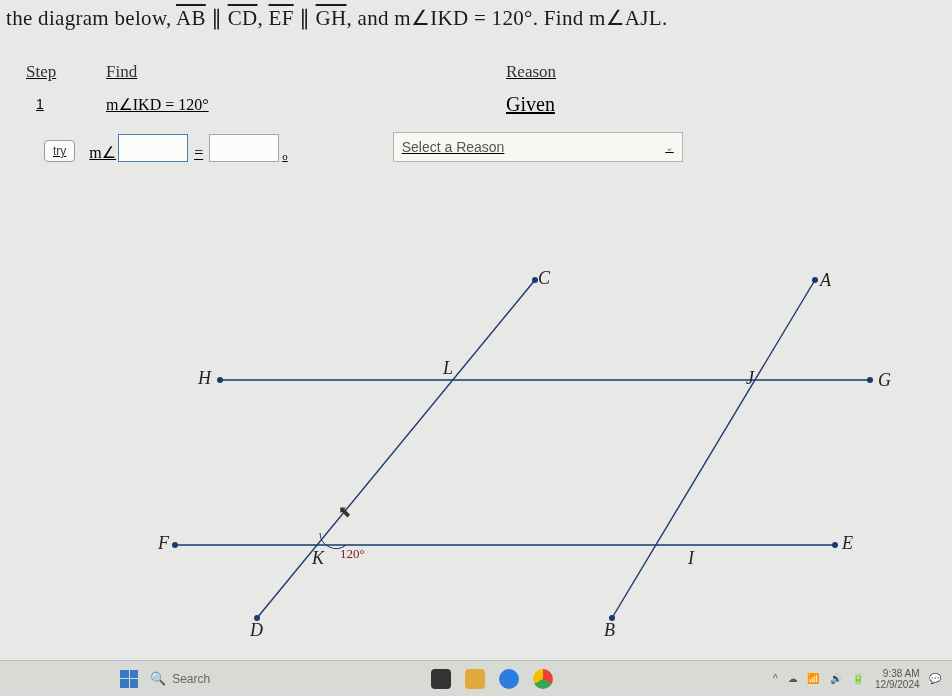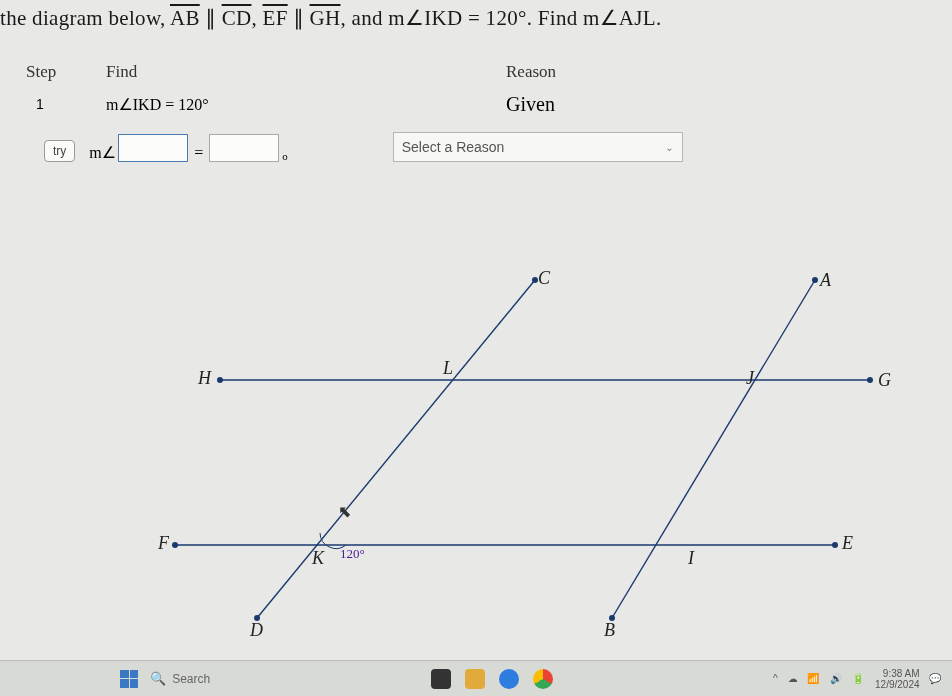--- a/index.html
+++ b/index.html
@@ -6,27 +6,28 @@
     body {
       font-family: "Times New Roman", serif;
       background: #e8e8e6;
       width: 952px;
       height: 696px;
       overflow: hidden;
       position: relative;
     }
     .problem-text {
       font-size: 21px;
-      padding: 6px 0 0 0;
+      padding: 6px 0 0 6px;
       color: #1a1a1a;
       letter-spacing: 0.3px;
     }
     .overline { text-decoration: overline; }
     .table-area {
       padding: 25px 0 0 26px;
+      text-decoration: underline;
     }
     .header-row, .data-row {
       display: flex;
       align-items: center;
       height: 32px;
     }
     .col-step { width: 80px; font-size: 16px; }
     .col-angle { width: 400px; font-size: 16px; }
     .col-reason { width: 280px; font-size: 20px; }
     .header-row .col-step,
@@ -108,21 +109,21 @@
     .dot {
       position: absolute;
       width: 6px;
       height: 6px;
       border-radius: 50%;
       background: #1a3a6e;
     }
     .angle-120 {
       position: absolute;
       font-size: 13px;
-      color: #4c1d95;
+      color: #7f1d1d;
     }
     .cursor-arrow {
       position: absolute;
       font-size: 16px;
       color: #333;
     }
     .taskbar {
       position: absolute;
       left: 0;
       bottom: 0;

